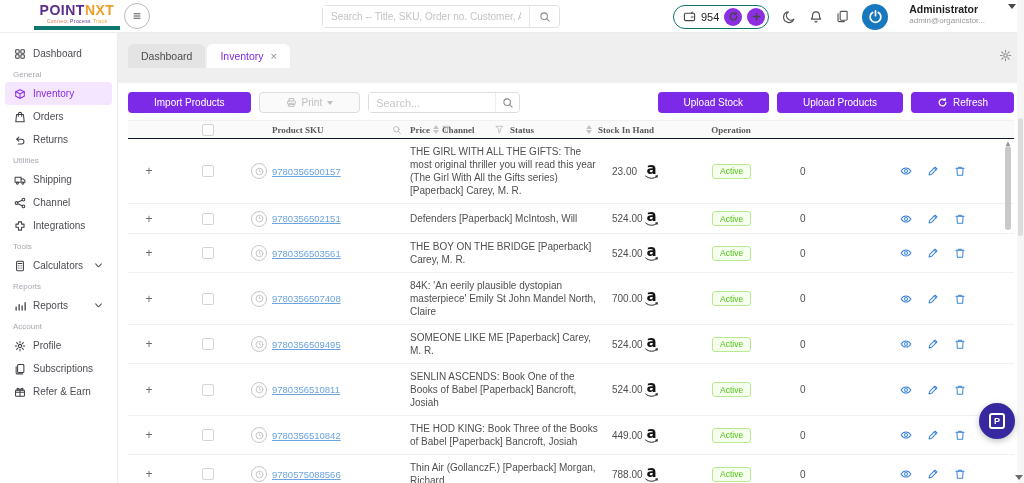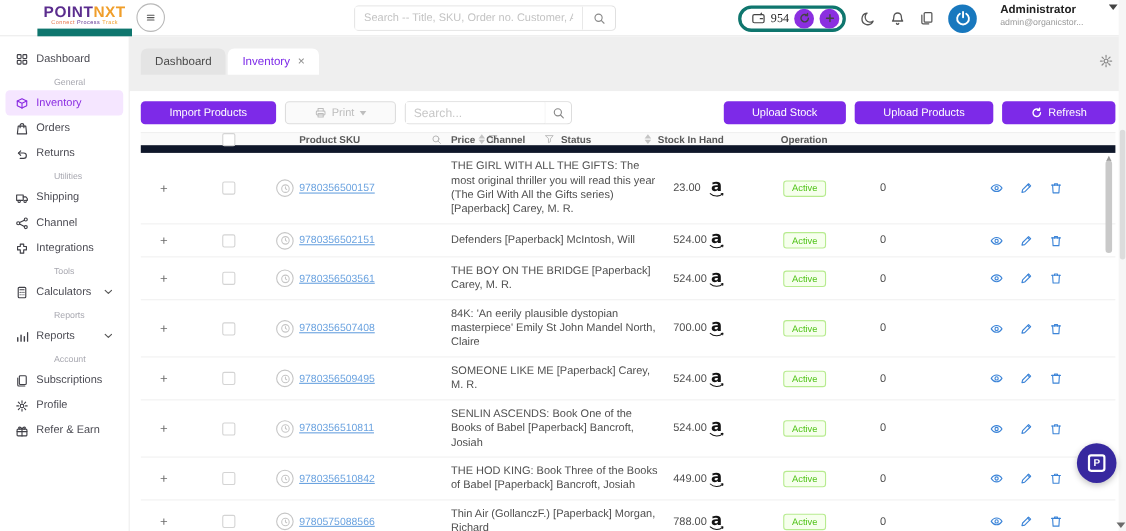--- a/index.html
+++ b/index.html
@@ -2,50 +2,50 @@
 <html><head>
 <meta charset="utf-8">
 <style>
   * { margin:0; padding:0; box-sizing:border-box; }
   html,body { width:1024px; height:483px; overflow:hidden; }
   body { font-family:"Liberation Sans", sans-serif; background:#fff; color:#333; }
   .app { position:relative; width:1024px; height:483px; overflow:hidden; background:#fff; }
 
   
   .top-header { position:absolute; top:0; left:0; right:0; height:33px; background:#fff; border-bottom:1px solid #ececec; z-index:5; }
-  .logo { position:absolute; left:34px; top:3px; width:86px; text-align:center; border-bottom:7px solid #0f766e; padding-bottom:2px; cursor:pointer; }
+  .logo { position:absolute; left:34px; top:3px; width:86px; text-align:center; border-bottom:4px solid #0f766e; padding-bottom:2px; cursor:pointer; }
   .logo-text { font-size:14px; font-weight:800; letter-spacing:.5px; line-height:15px; }
   .logo-text .lp { color:#5b2d8e; }
   .logo-text .ls { color:#f09e2a; }
   .tagline { font-size:5px; letter-spacing:.4px; line-height:6px; }
   .tagline .t1{ color:#e8734a; } .tagline .t2{ color:#5b2d8e; margin:0 2px; } .tagline .t3{ color:#f09e2a; }
 
   .hamburger { position:absolute; left:124px; top:3px; width:26px; height:26px; border-radius:50%; border:1px solid #b9b9b9; background:#fff; display:flex; align-items:center; justify-content:center; color:#555; cursor:pointer; }
 
   .global-search { position:absolute; left:322px; top:5px; width:238px; height:23px; border:1px solid #e0e0e0; border-radius:4px; display:flex; background:#fff; }
   .global-search input { flex:1; border:none; outline:none; padding:0 8px; font-size:10px; color:#333; font-family:"Liberation Sans",sans-serif; }
   .global-search input::placeholder { color:#c3c3c3; }
   .gs-btn { width:30px; border:none; border-left:1px solid #e8e8e8; background:#fff; color:#8a8a8a; display:flex; align-items:center; justify-content:center; border-radius:0 4px 4px 0; cursor:pointer; }
 
   .header-right { position:absolute; right:8px; top:0; height:33px; display:flex; align-items:center; gap:13px; }
-  .credits-pill { height:24px; border:3px solid #0f766e; border-radius:12px; display:flex; align-items:center; gap:5px; padding:0 3px 0 9px; cursor:pointer;font-family:Liberation Serif, serif; }
+  .credits-pill { height:24px; border:1px solid #0f766e; border-radius:12px; display:flex; align-items:center; gap:5px; padding:0 3px 0 9px; cursor:pointer; }
   .credits-pill .icn { color:#444; }
   .credits-count { font-size:11px; color:#222; font-weight:500; }
   .pcircle { width:18px; height:18px; border-radius:50%; background:#8b2fe0; color:#fff; display:flex; align-items:center; justify-content:center; cursor:pointer; }
   .hbtn { background:none; border:none; color:#555; cursor:pointer; display:flex; align-items:center; }
   .user-cluster { display:flex; align-items:flex-start; gap:21px; cursor:pointer; }
   .avatar { width:26px; height:26px; border-radius:50%; background:#1878be; color:#fff; display:flex; align-items:center; justify-content:center; }
   .user-meta { line-height:11px; }
   .user-name { font-size:10.5px; font-weight:700; color:#222; }
   .user-email { font-size:8px; color:#9a9a9a; }
   .caret-down { width:0; height:0; border-left:4px solid transparent; border-right:4px solid transparent; border-top:5px solid #444; margin-left:2px; }
 
   
   .sidebar { position:absolute; left:0; top:33px; bottom:0; width:118px; background:#fff; border-right:1px solid #ececec; padding-top:9px; overflow:hidden; }
-  .sec-label { font-size:8px; color:#a8a8b0; padding:5px 13px 3px;margin-left:36px; }
+  .sec-label { font-size:8px; color:#a8a8b0; padding:5px 13px 3px; }
   .sb-item { display:flex; align-items:center; gap:7px; height:23px; padding:0 9px; margin:0 5px; border-radius:4px; font-size:10px; color:#4b4b53; cursor:pointer; }
   .sb-item .icn { color:#3f3f46; flex:0 0 auto; display:flex; }
   .sb-item.active { background:#f5e6ff; color:#8a2be2; }
   .sb-item.active .icn { color:#8a2be2; }
   .sb-label { flex:1; white-space:nowrap; }
   .sb-item .chev { color:#555; }
 
   
   .main { position:absolute; left:118px; top:33px; right:0; bottom:0; }
   .tabstrip { height:50px; background:#efefef; position:relative; padding:11px 0 0 10px; display:flex; gap:2px; }
@@ -63,21 +63,21 @@
   .btn-print .pchev { width:0;height:0;border-left:3.5px solid transparent;border-right:3.5px solid transparent;border-top:4px solid #bdbdbd; }
   .tsearch { width:152px; height:21px; border:1px solid #ddd; border-radius:4px; display:flex; background:#fff; }
   .tsearch input { flex:1; min-width:0; border:none; outline:none; padding:0 7px; font-size:11px; font-family:"Liberation Sans",sans-serif; }
   .tsearch input::placeholder { color:#c7c7c7; }
   .tsearch button { width:24px; border:none; background:#fff; border-left:1px solid #eee; color:#8a8a8a; display:flex; align-items:center; justify-content:center; border-radius:0 4px 4px 0; cursor:pointer; }
   .toolbar .spacer { flex:1; }
 
   
   .table { margin:0 10px; }
   .thead, .tr { display:flex; align-items:center; }
-  .thead { background:#fafafa; border-top:1px solid #f0f0f0; border-bottom:7px solid #0f172a; height:19px; }
+  .thead { background:#fafafa; border-top:1px solid #f0f0f0; border-bottom:1px solid #0f172a; height:19px;font-family:Liberation Serif, serif; }
   .th { font-size:9px; color:#595959; font-weight:700; display:flex; align-items:center; }
   .td { font-size:10px; color:#4f4f4f; display:flex; align-items:center; }
   .tr { border-bottom:1px solid #f1f1f1; padding:6px 0; }
   .c-expand { width:42px; justify-content:center; }
   .c-check { width:76px; justify-content:center; }
   .c-sync { width:26px; justify-content:center; }
   .c-sku { width:138px; justify-content:space-between; padding-right:8px; }
   .c-title { width:202px; padding-right:12px; line-height:13px; }
   .c-price { width:32px; }
   .c-channel { width:68px; justify-content:space-between; padding-right:6px; }
@@ -303,34 +303,34 @@
           <span class="icn chev">
             <svg width="9" height="9" viewBox="0 0 14 14" fill="none" stroke="currentColor" stroke-width="1.6" stroke-linecap="round" stroke-linejoin="round">
               <path d="M2.5 4.5L7 9l4.5-4.5"></path>
             </svg>
           </span>
         </div>
         <div class="sec-label">Account</div>
         <div class="sb-item">
           <span class="icn">
             <svg width="12" height="12" viewBox="0 0 14 14" fill="none" stroke="currentColor" stroke-width="1.2" stroke-linecap="round" stroke-linejoin="round">
+              <circle cx="7" cy="7" r="1.9"></circle>
+              <path d="M7 1.5v1.8M7 10.7v1.8M1.5 7h1.8M10.7 7h1.8M3.1 3.1l1.3 1.3M9.6 9.6l1.3 1.3M10.9 3.1L9.6 4.4M4.4 9.6l-1.3 1.3"></path>
+            </svg>
+          </span>
+          <span class="sb-label">Profile</span>
+        </div>
+        <div class="sb-item">
+          <span class="icn">
+            <svg width="12" height="12" viewBox="0 0 14 14" fill="none" stroke="currentColor" stroke-width="1.2" stroke-linecap="round" stroke-linejoin="round">
               <rect x="4.2" y="1.8" width="7.3" height="9.3" rx="1"></rect>
               <path d="M2.5 4.3v7.4a1 1 0 0 0 1 1H10"></path>
             </svg>
           </span>
           <span class="sb-label">Subscriptions</span>
-        </div>
-        <div class="sb-item">
-          <span class="icn">
-            <svg width="12" height="12" viewBox="0 0 14 14" fill="none" stroke="currentColor" stroke-width="1.2" stroke-linecap="round" stroke-linejoin="round">
-              <circle cx="7" cy="7" r="1.9"></circle>
-              <path d="M7 1.5v1.8M7 10.7v1.8M1.5 7h1.8M10.7 7h1.8M3.1 3.1l1.3 1.3M9.6 9.6l1.3 1.3M10.9 3.1L9.6 4.4M4.4 9.6l-1.3 1.3"></path>
-            </svg>
-          </span>
-          <span class="sb-label">Profile</span>
         </div>
         <div class="sb-item">
           <span class="icn">
             <svg width="12" height="12" viewBox="0 0 14 14" fill="none" stroke="currentColor" stroke-width="1.2" stroke-linecap="round" stroke-linejoin="round">
               <rect x="1.8" y="4.8" width="10.4" height="7.2" rx="1"></rect>
               <path d="M1.8 7.4h10.4M7 4.8V12M4.8 4.8C3.4 4.8 2.9 2.7 4.4 2.7S7 4.8 7 4.8m2.2 0c1.4 0 1.9-2.1.4-2.1S7 4.8 7 4.8"></path>
             </svg>
           </span>
           <span class="sb-label">Refer &amp; Earn</span>
         </div>

